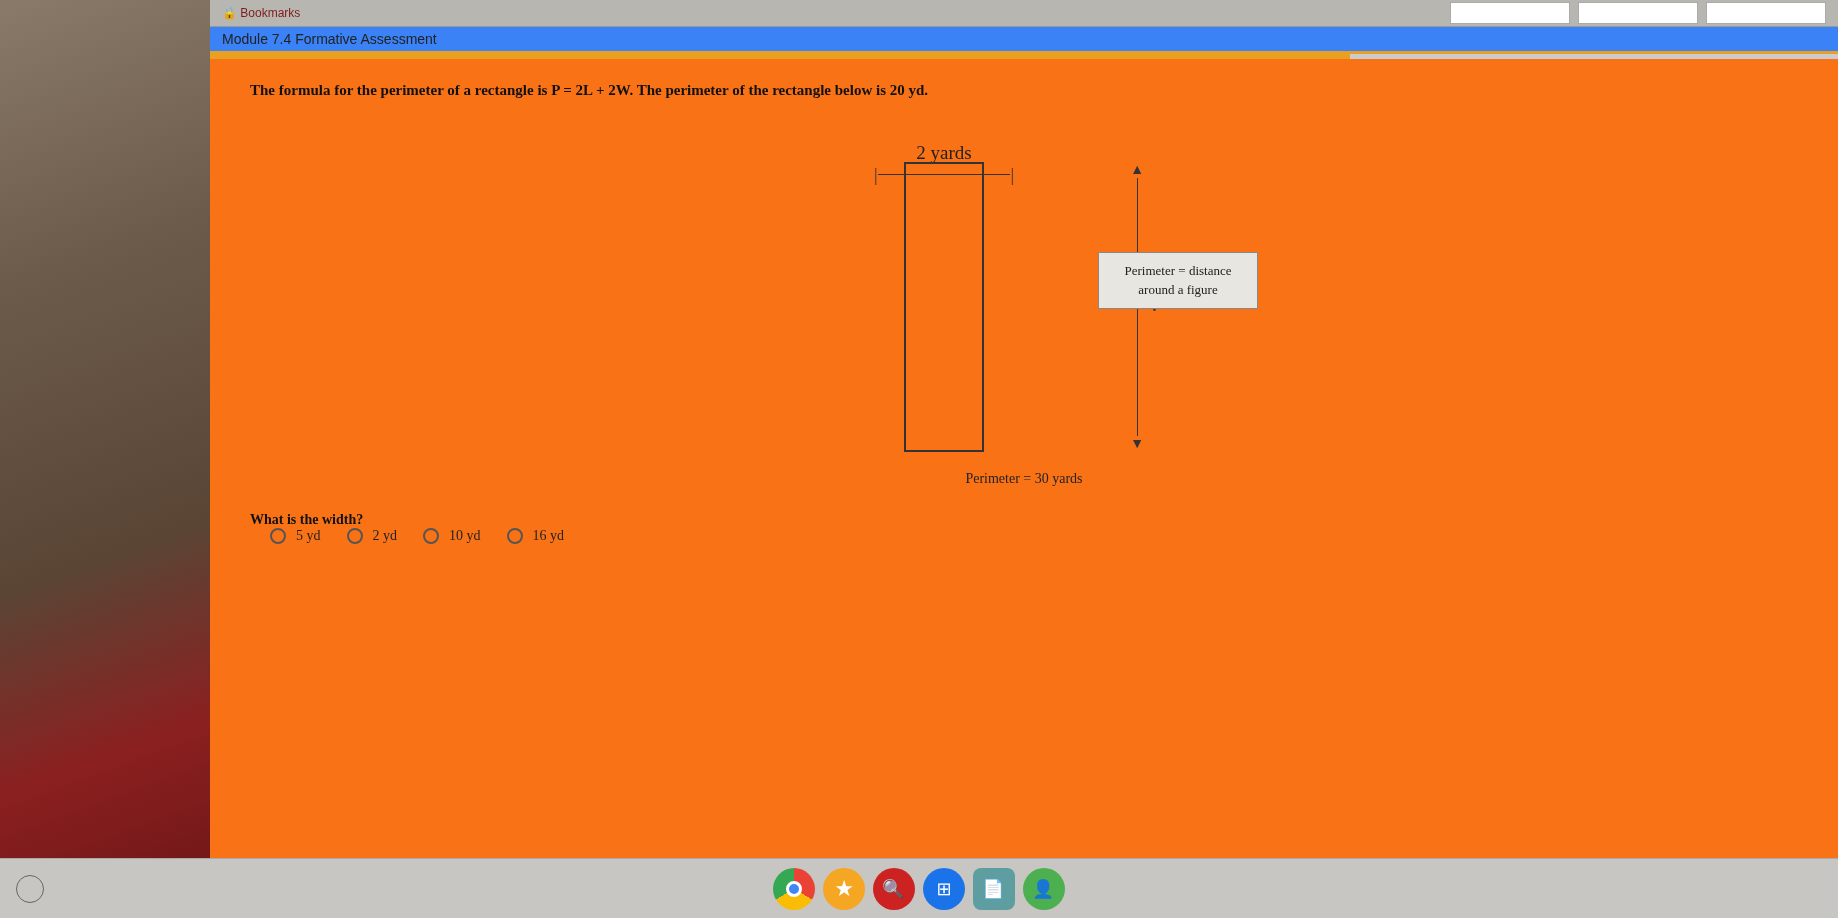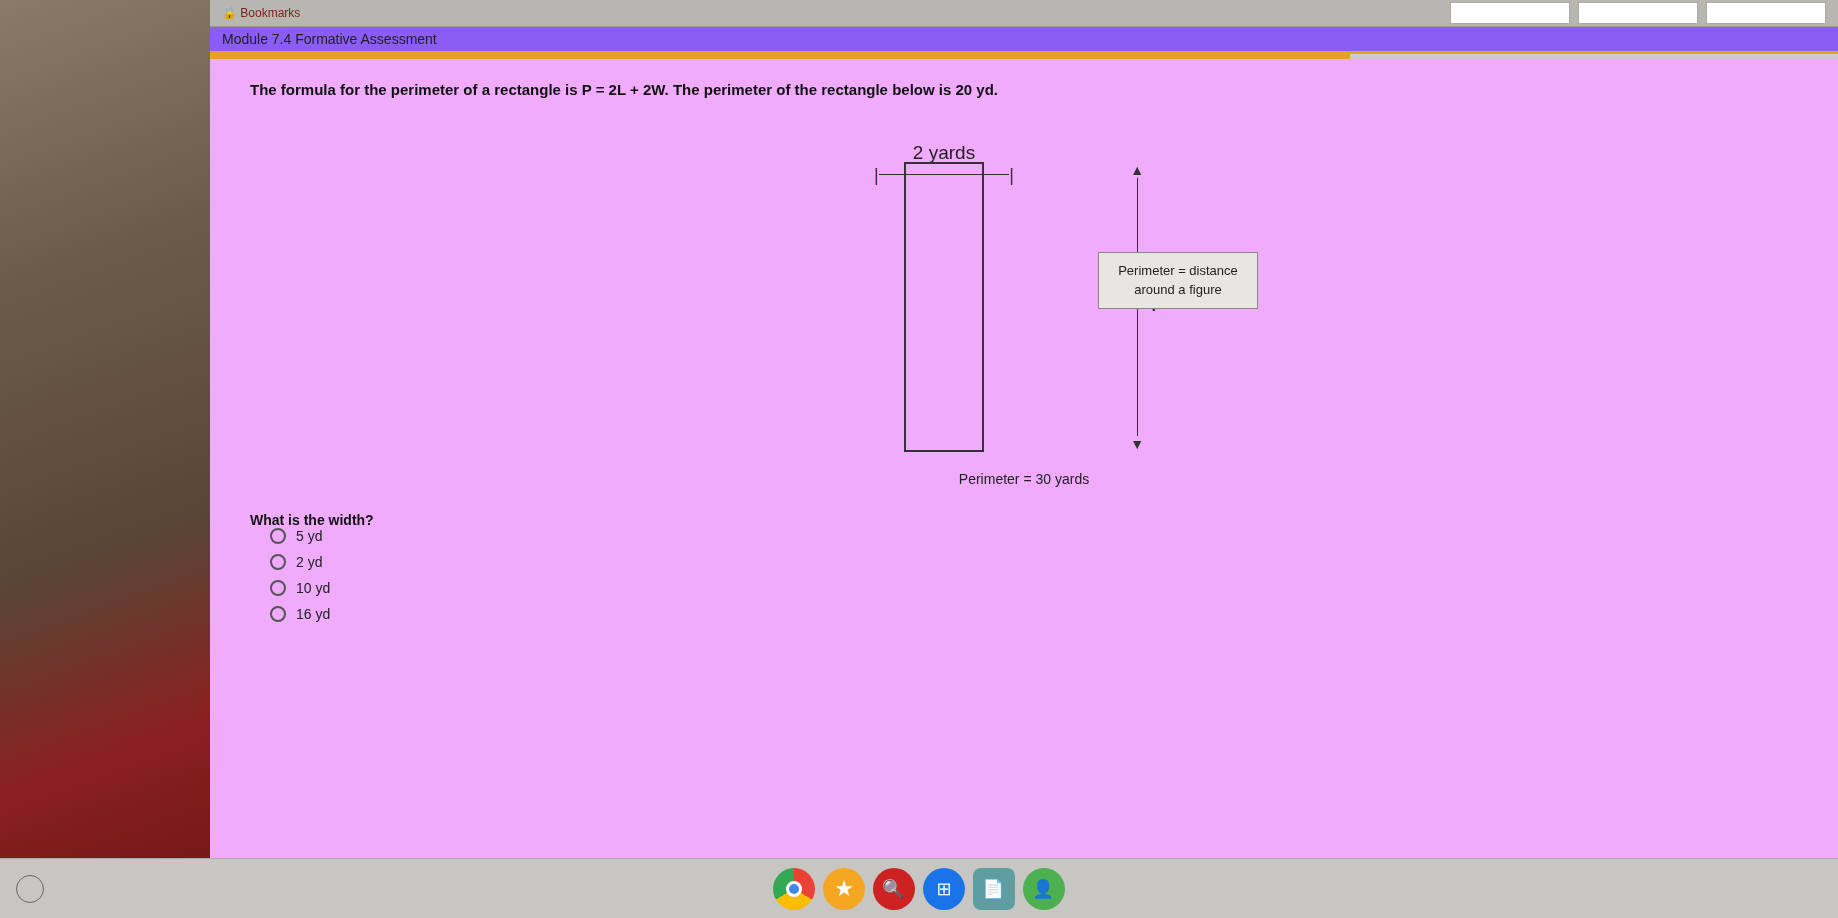--- a/index.html
+++ b/index.html
@@ -45,34 +45,35 @@
       font-size: 13px;
       color: #333;
       border-bottom: 1px solid #999;
       display: flex;
       align-items: center;
       gap: 8px;
     }
 
     .module-title-bar {
       width: 100%;
-      background: #8b5cf6;
+      background: #3b82f6;
       padding: 4px 12px;
       font-size: 14px;
       color: #222;
       border-bottom: 3px solid #e8a020;
     }
 
     
     .content-area {
       flex: 1;
       padding: 20px 40px;
-      background: #f0abfc;
+      background: #f97316;
       position: relative;
       overflow: hidden;
+      font-family: Liberation Serif, serif;
     }
 
     .formula-text {
       font-size: 15px;
       font-weight: bold;
       color: #111;
       margin-bottom: 20px;
       line-height: 1.5;
     }
 
@@ -202,22 +203,22 @@
 
     .question-text {
       font-size: 14px;
       font-weight: bold;
       color: #111;
       margin-bottom: 0;
     }
 
     .options-list {
       display: flex;
-      flex-direction: column;
-      gap: 10px;
+      flex-direction: row;
+      gap: 26px;
       margin-left: 20px;
     }
 
     .option-item {
       display: flex;
       align-items: center;
       gap: 10px;
       cursor: pointer;
     }
 

